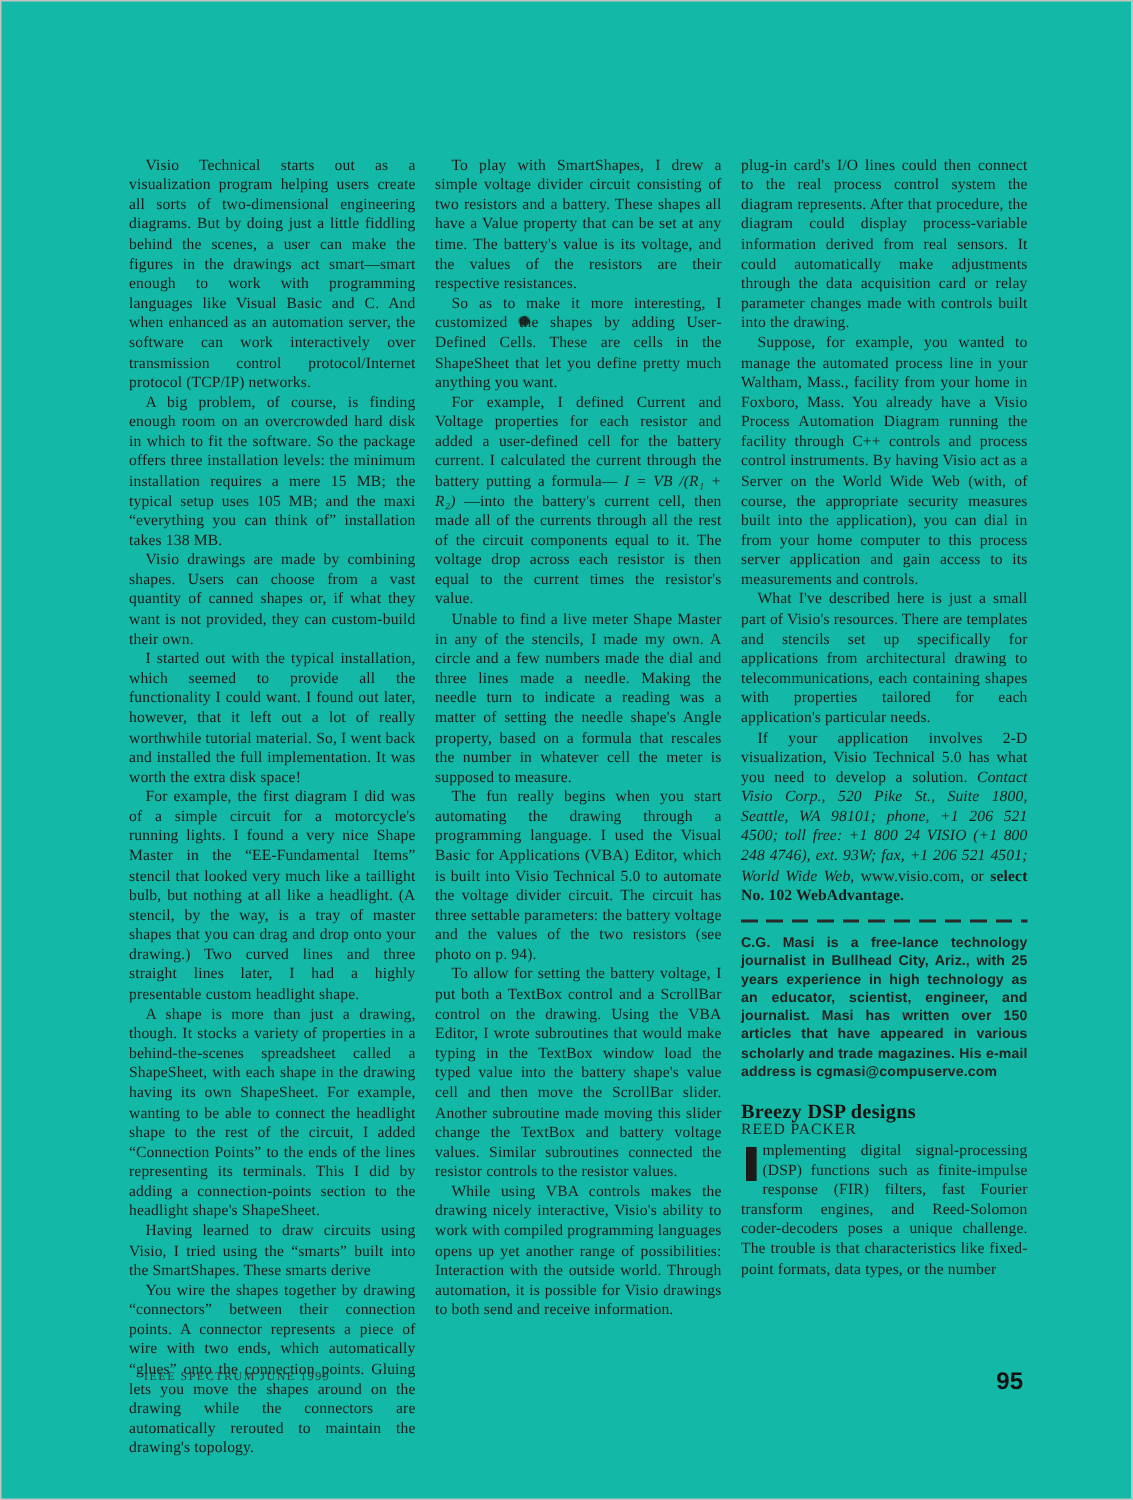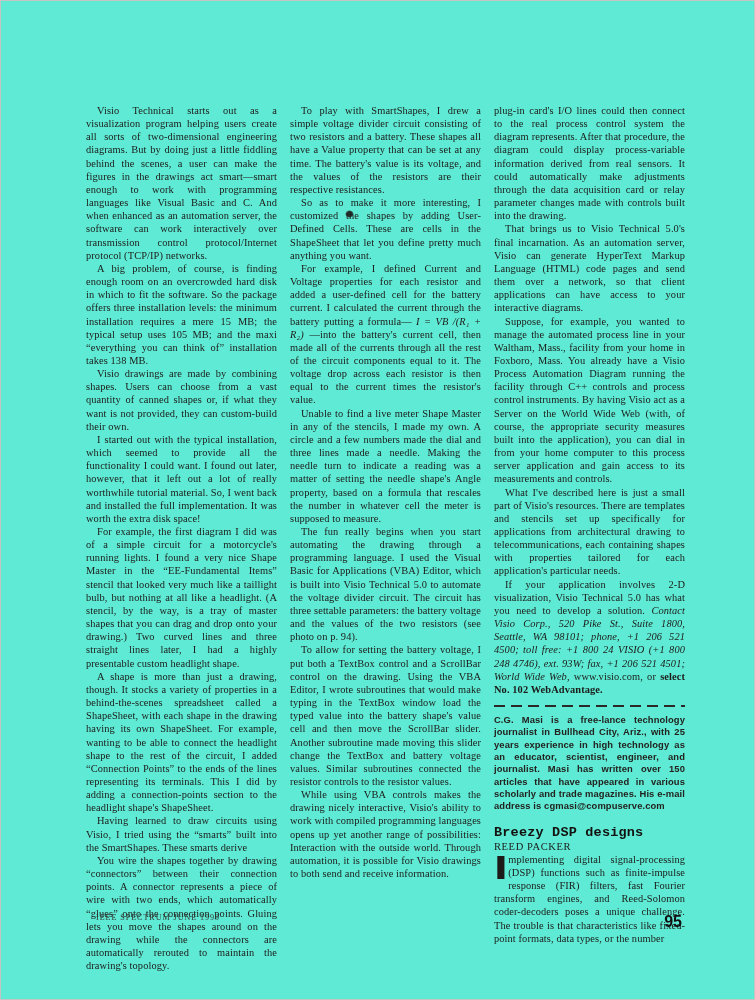--- a/index.html
+++ b/index.html
@@ -1,19 +1,19 @@
 <!DOCTYPE html>
 <html><head>
 <meta charset="utf-8">
 <style>
   html,body{margin:0;padding:0;background:#e8e8e6;}
   .page{
     position:relative;
     width:755px;height:1000px;
-    background:#5eead4;
+    background:#14b8a6;
     border:1px solid #c4c4c2;
     box-sizing:border-box;
     overflow:hidden;
     font-family:"Liberation Serif", serif;
     color:#1c1b19;
   }
   .columns{
     position:absolute;
     left:85px;top:103px;
     width:598px;
@@ -41,21 +41,21 @@
   .bio{
     font-family:"Liberation Sans", sans-serif;
     font-size:9.4px;
     line-height:12.3px;
     font-weight:700;
     text-align:justify;
     color:#23221f;
     margin:0;
   }
   .article2-title{
-    font-family:Liberation Mono, monospace;
+    font-family:Liberation Serif, serif;
     font-weight:bold;
     font-size:13.5px;
     letter-spacing:0.2px;
     color:#131210;
     margin:14px 0 0 0;
   }
   .byline{
     font-size:10.5px;
     letter-spacing:0.6px;
     margin:12px 0 0 0;
@@ -126,21 +126,20 @@
       <p class="ind">So as to make it more interesting, I customized the shapes by adding User-Defined Cells. These are cells in the ShapeSheet that let you define pretty much anything you want.</p>
       <p class="ind"><span>For example, I defined Current and Voltage properties for each resistor and added a user-defined cell for the battery current. I calculated the current through the battery putting a formula— </span><span class="formula-var">I = VB /(R₁ + R₂)</span><span> —into the battery's current cell, then made all of the currents through all the rest of the circuit components equal to it. The voltage drop across each resistor is then equal to the current times the resistor's value.</span></p>
       <p class="ind">Unable to find a live meter Shape Master in any of the stencils, I made my own. A circle and a few numbers made the dial and three lines made a needle. Making the needle turn to indicate a reading was a matter of setting the needle shape's Angle property, based on a formula that rescales the number in whatever cell the meter is supposed to measure.</p>
       <p class="ind">The fun really begins when you start automating the drawing through a programming language. I used the Visual Basic for Applications (VBA) Editor, which is built into Visio Technical 5.0 to automate the voltage divider circuit. The circuit has three settable parameters: the battery voltage and the values of the two resistors (see photo on p. 94).</p>
       <p class="ind">To allow for setting the battery voltage, I put both a TextBox control and a ScrollBar control on the drawing. Using the VBA Editor, I wrote subroutines that would make typing in the TextBox window load the typed value into the battery shape's value cell and then move the ScrollBar slider. Another subroutine made moving this slider change the TextBox and battery voltage values. Similar subroutines connected the resistor controls to the resistor values.</p>
       <p class="ind">While using VBA controls makes the drawing nicely interactive, Visio's ability to work with compiled programming languages opens up yet another range of possibilities: Interaction with the outside world. Through automation, it is possible for Visio drawings to both send and receive information.</p>
     </div>
 
     <div class="col">
       <p>plug-in card's I/O lines could then connect to the real process control system the diagram represents. After that procedure, the diagram could display process-variable information derived from real sensors. It could automatically make adjustments through the data acquisition card or relay parameter changes made with controls built into the drawing.</p>
-      <p class="ind">That brings us to Visio Technical 5.0's final incarnation. As an automation server, Visio can generate HyperText Markup Language (HTML) code pages and send them over a network, so that client applications can have access to your interactive diagrams.</p>
       <p class="ind">Suppose, for example, you wanted to manage the automated process line in your Waltham, Mass., facility from your home in Foxboro, Mass. You already have a Visio Process Automation Diagram running the facility through C++ controls and process control instruments. By having Visio act as a Server on the World Wide Web (with, of course, the appropriate security measures built into the application), you can dial in from your home computer to this process server application and gain access to its measurements and controls.</p>
       <p class="ind">What I've described here is just a small part of Visio's resources. There are templates and stencils set up specifically for applications from architectural drawing to telecommunications, each containing shapes with properties tailored for each application's particular needs.</p>
       <p class="ind"><span>If your application involves 2-D visualization, Visio Technical 5.0 has what you need to develop a solution. </span><span class="contact-italic">Contact Visio Corp., 520 Pike St., Suite 1800, Seattle, WA 98101; phone, +1 206 521 4500; toll free: +1 800 24 VISIO (+1 800 248 4746), ext. 93W; fax, +1 206 521 4501; World Wide Web,</span><span> www.visio.com, or </span><span class="reader-service">select No. 102</span><span class="reader-service"> WebAdvantage.</span></p>
 
       <div class="dashed-rule"></div>
 
       <p class="bio">C.G. Masi is a free-lance technology journalist in Bullhead City, Ariz., with 25 years experience in high technology as an educator, scientist, engineer, and journalist. Masi has written over 150 articles that have appeared in various scholarly and trade magazines. His e-mail address is cgmasi@compuserve.com</p>
 
       <h2 class="article2-title">Breezy DSP designs</h2>
 

